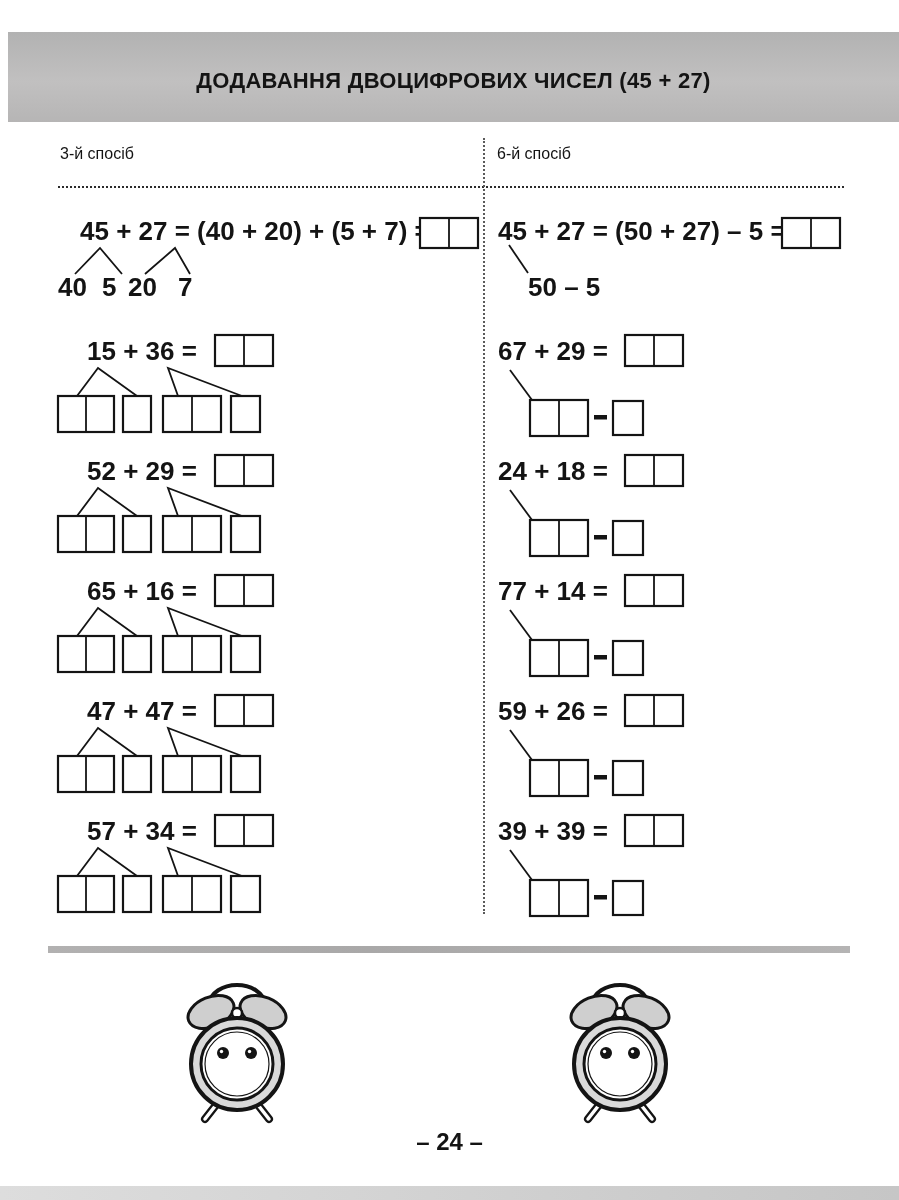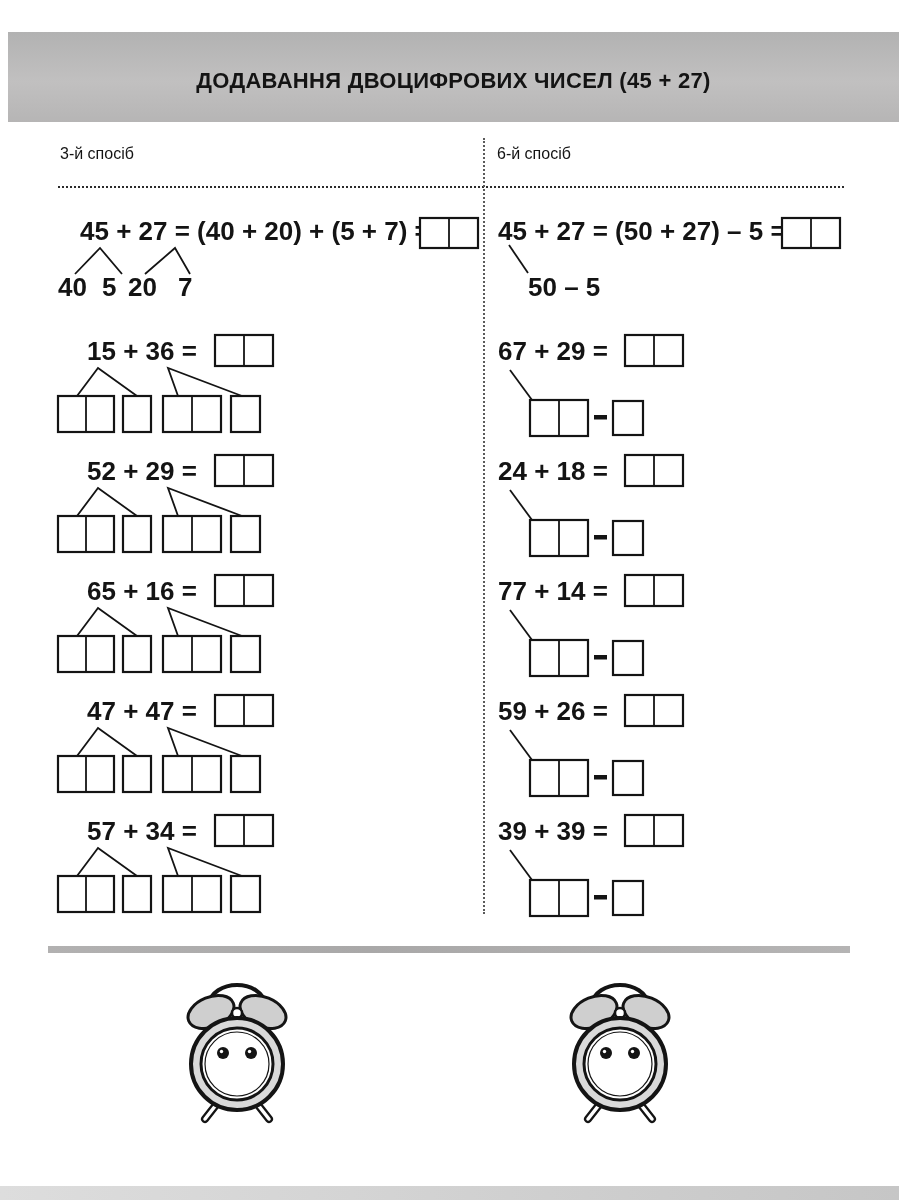--- a/index.html
+++ b/index.html
@@ -310,15 +310,16 @@
     <circle cx="59" cy="94" r="36" fill="#ffffff" stroke="#141414" stroke-width="3"></circle>
     <circle cx="59" cy="94" r="32" fill="none" stroke="#141414" stroke-width="1.2"></circle>
     <g>
       <circle cx="45" cy="83" r="6" fill="#141414"></circle>
       <circle cx="73" cy="83" r="6" fill="#141414"></circle>
       <circle cx="43.5" cy="81.5" r="1.7" fill="#ffffff"></circle>
       <circle cx="71.5" cy="81.5" r="1.7" fill="#ffffff"></circle>
     </g>
   </svg>
 
+  <div class="page-number">– 24 –</div>
   <div class="bottom-strip"></div>
 
 </div>
 
 </body></html>

